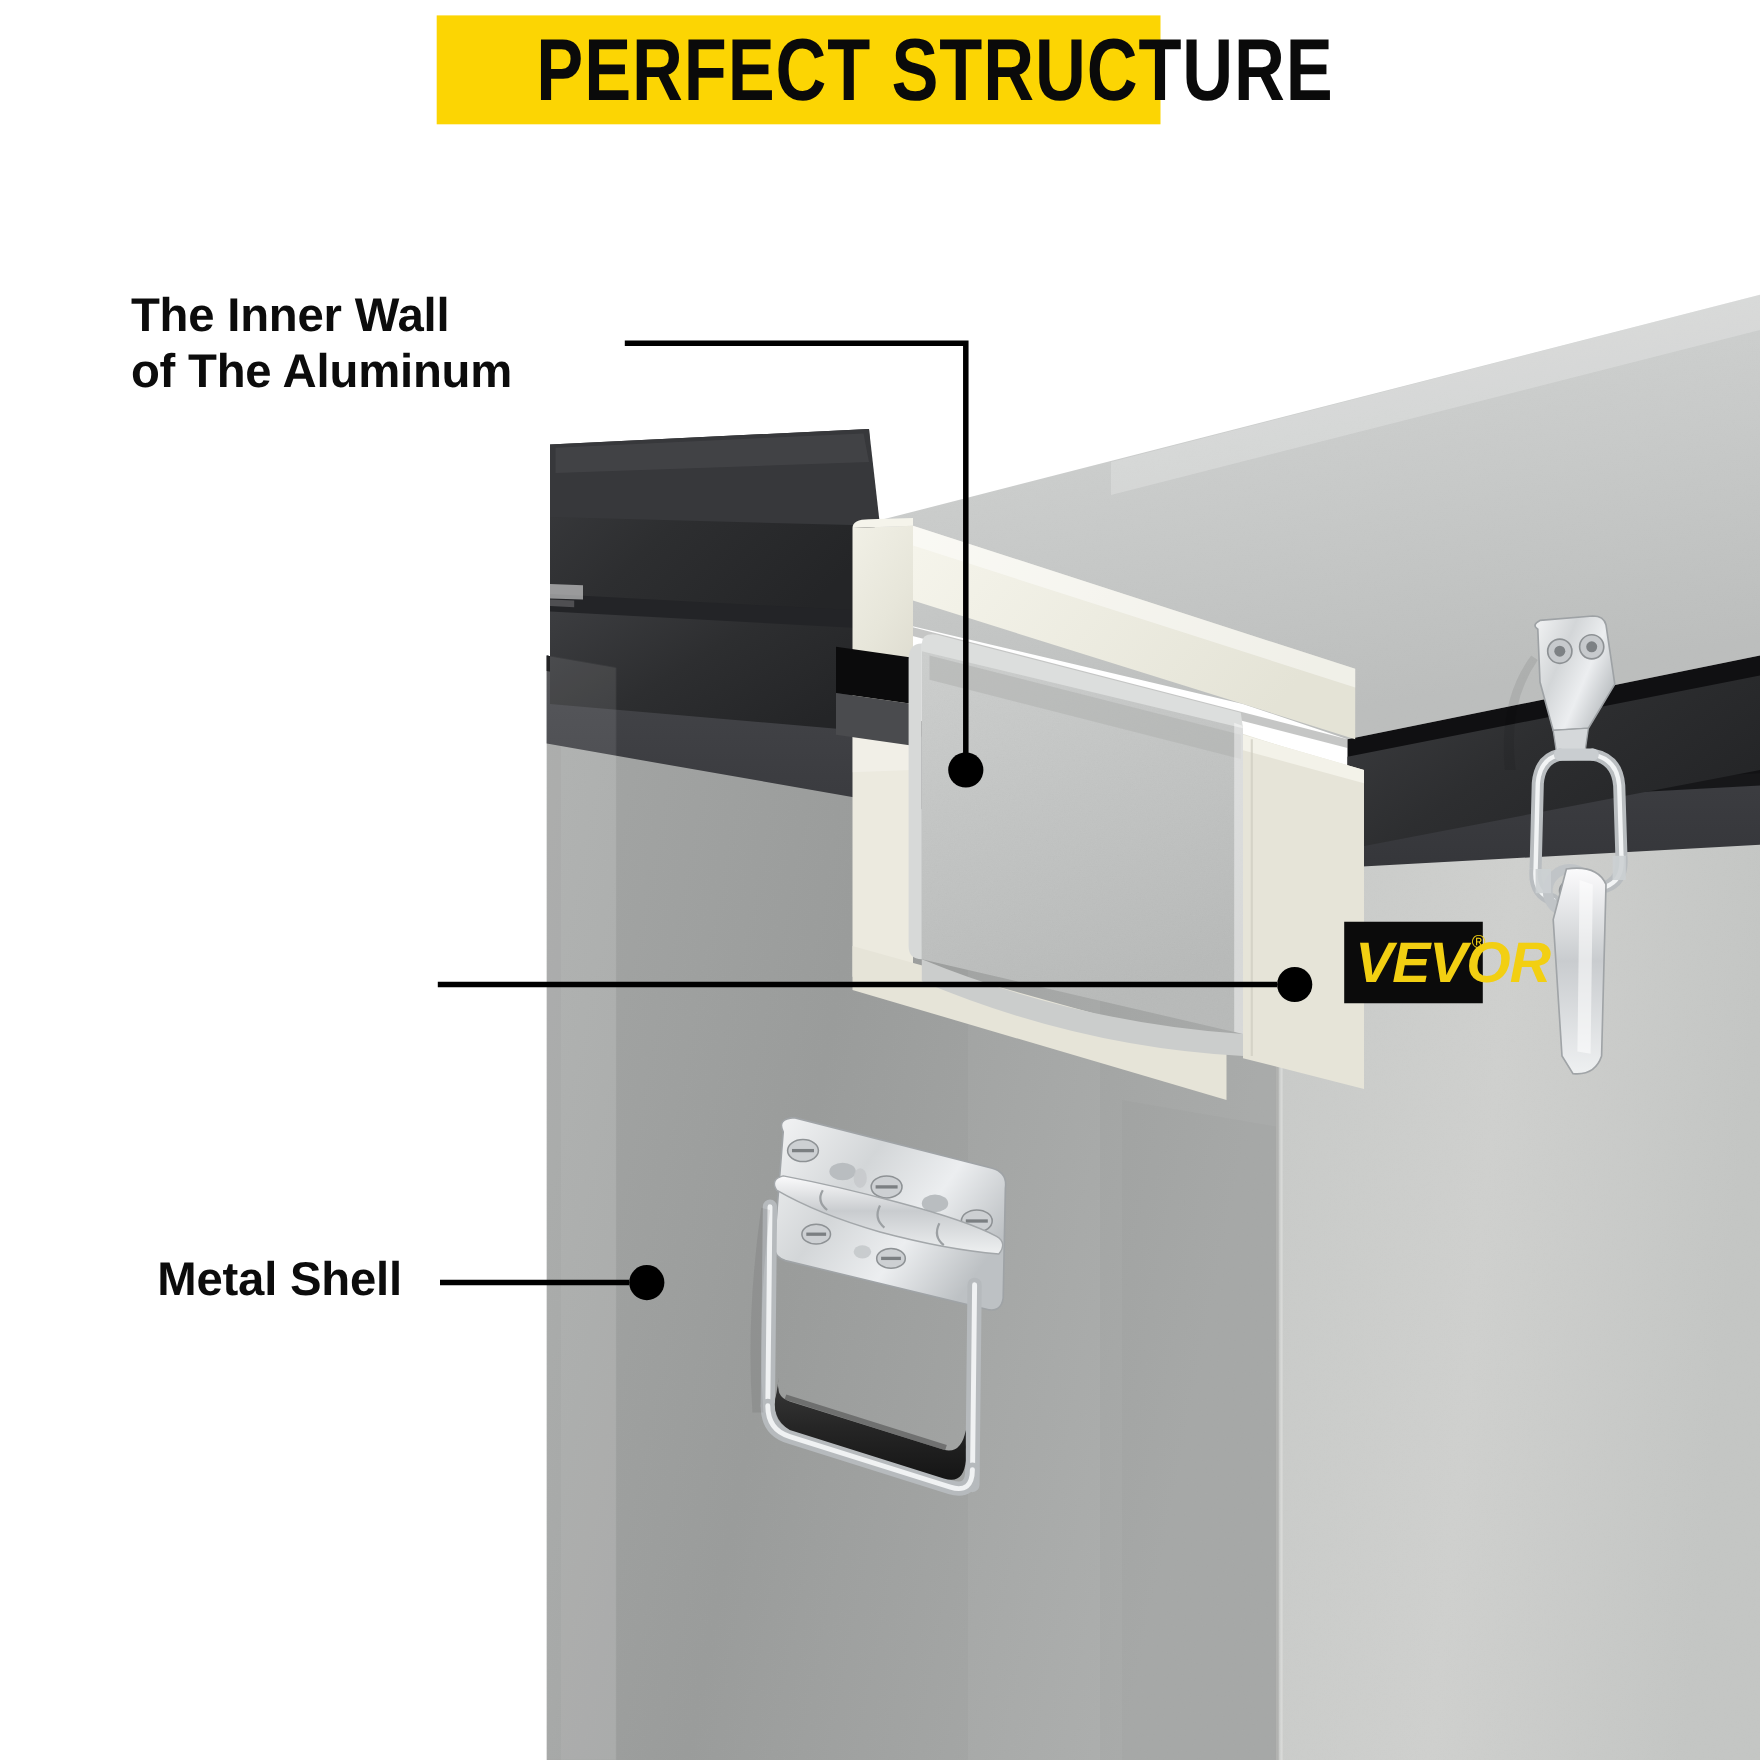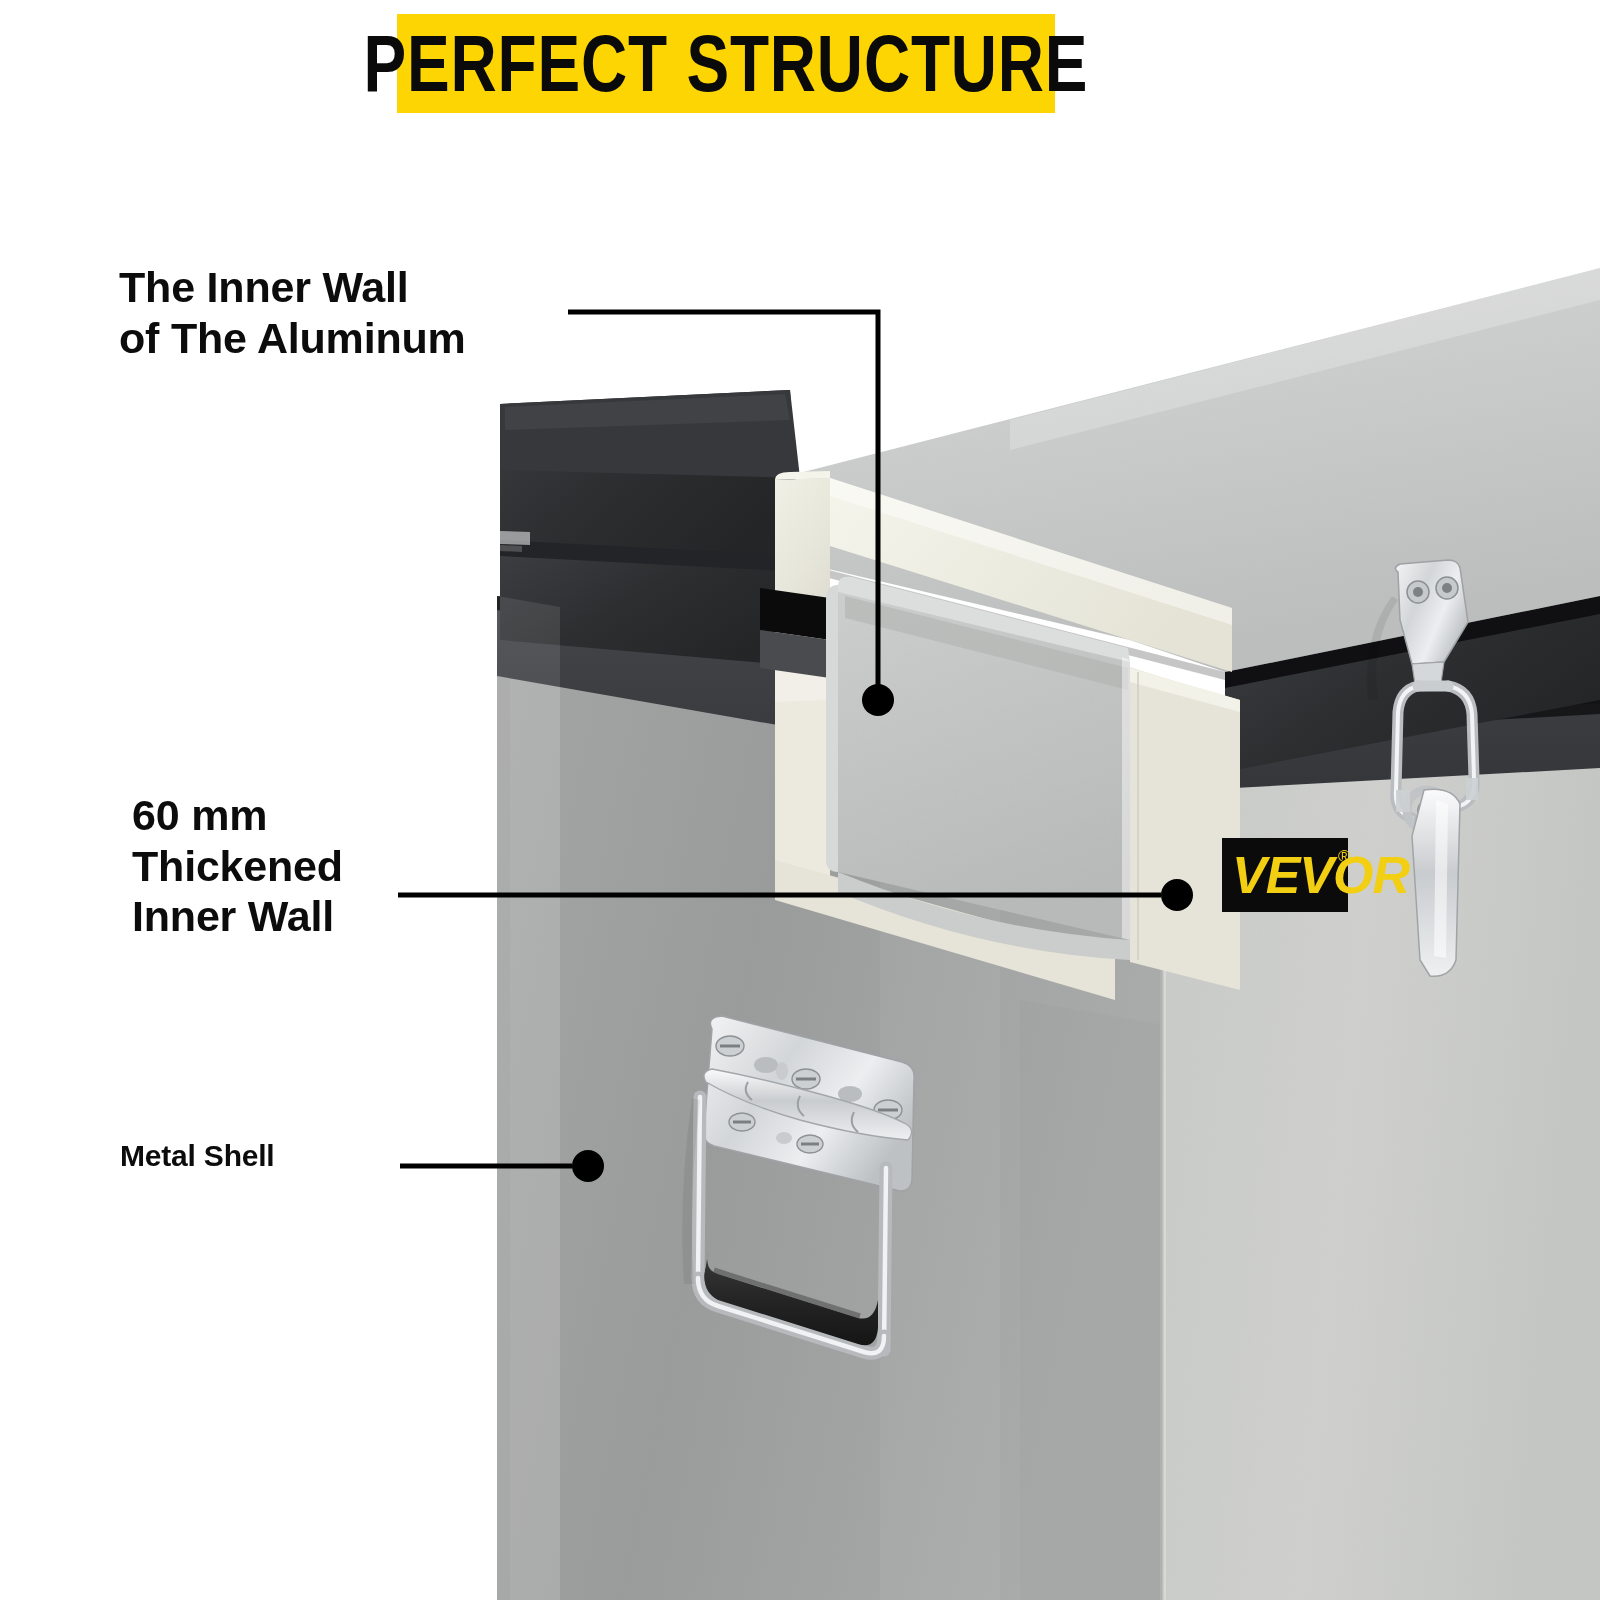--- a/index.html
+++ b/index.html
@@ -9,21 +9,21 @@
     font-family:"Liberation Sans", sans-serif;
     overflow:hidden;
     position:relative;
   }
   .stage{position:absolute;inset:0;}
 
   
   .banner{
     position:absolute;left:397px;top:14px;width:658px;height:99px;
     background:#FCD503;
-    display:flex;align-items:center;justify-content:center;
+    display:flex;align-items:center;justify-content:flex-start;
   }
   .banner-text{
     font-family:"Liberation Sans Narrow","Liberation Sans",sans-serif;
     font-weight:700;
     font-size:80px;
     letter-spacing:1px;
     color:#0a0a0a;
     transform:scaleX(0.80);
     transform-origin:center center;
     white-space:nowrap;
@@ -35,21 +35,21 @@
     position:absolute;
     font-weight:700;
     color:#0c0c0c;
     line-height:1.18;
     white-space:pre-line;
     letter-spacing:-0.2px;
     margin-left:44px;
   }
   #lbl-inner-aluminum{left:75px;top:262px;font-size:43px;}
   #lbl-thickened{left:88px;top:790px;font-size:43px;}
-  #lbl-metal-shell{left:76px;top:1138px;font-size:30px;}
+  #lbl-metal-shell{left:99px;top:1138px;font-size:43px;}
 
   
   .leaders{position:absolute;left:0;top:0;width:1600px;height:1600px;pointer-events:none;}
 
   
   .product{position:absolute;left:0;top:0;width:1600px;height:1600px;}
 
   
   .prod-svg{display:block;}
 </style>
@@ -319,19 +319,16 @@
     </g>
   </svg>
 
   <div class="banner">
     <div class="banner-text">PERFECT STRUCTURE</div>
   </div>
 
   <div class="label" id="lbl-inner-aluminum">The Inner Wall
 of The Aluminum</div>
 
-  <div class="label" id="lbl-thickened">60 mm
-Thickened
-Inner Wall</div>
 
   <div class="label" id="lbl-metal-shell">Metal Shell</div>
 
 </div>
 
 </body></html>

